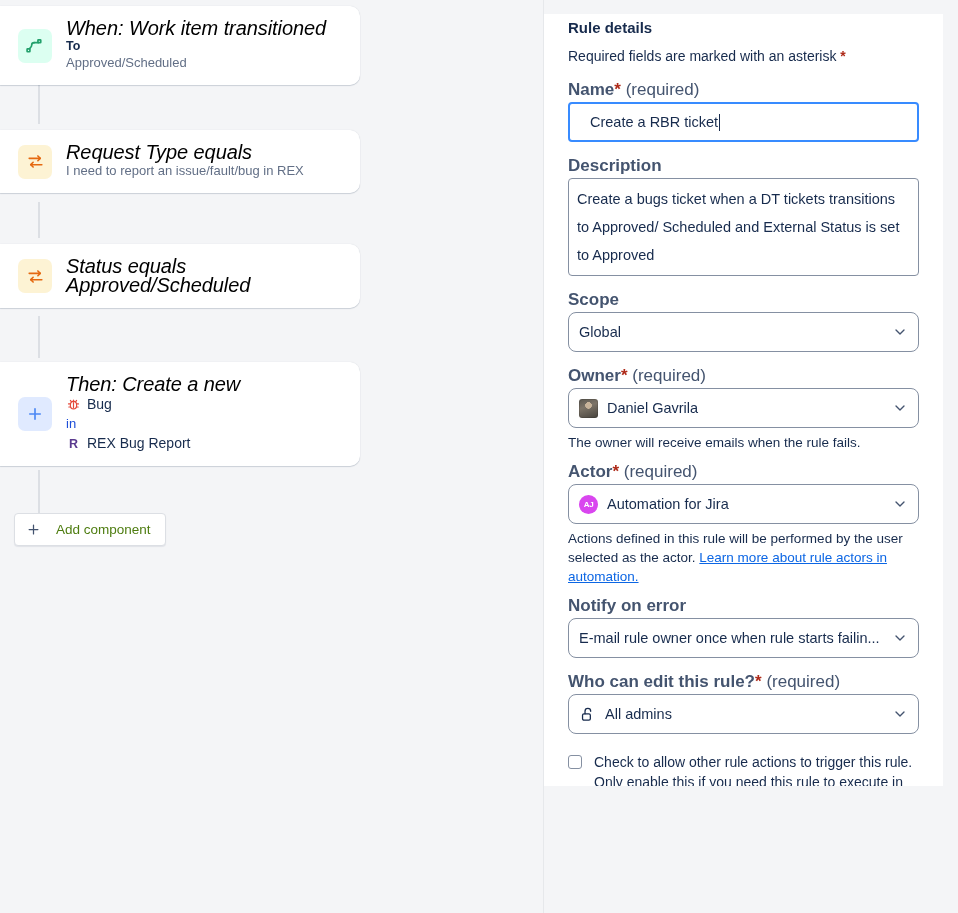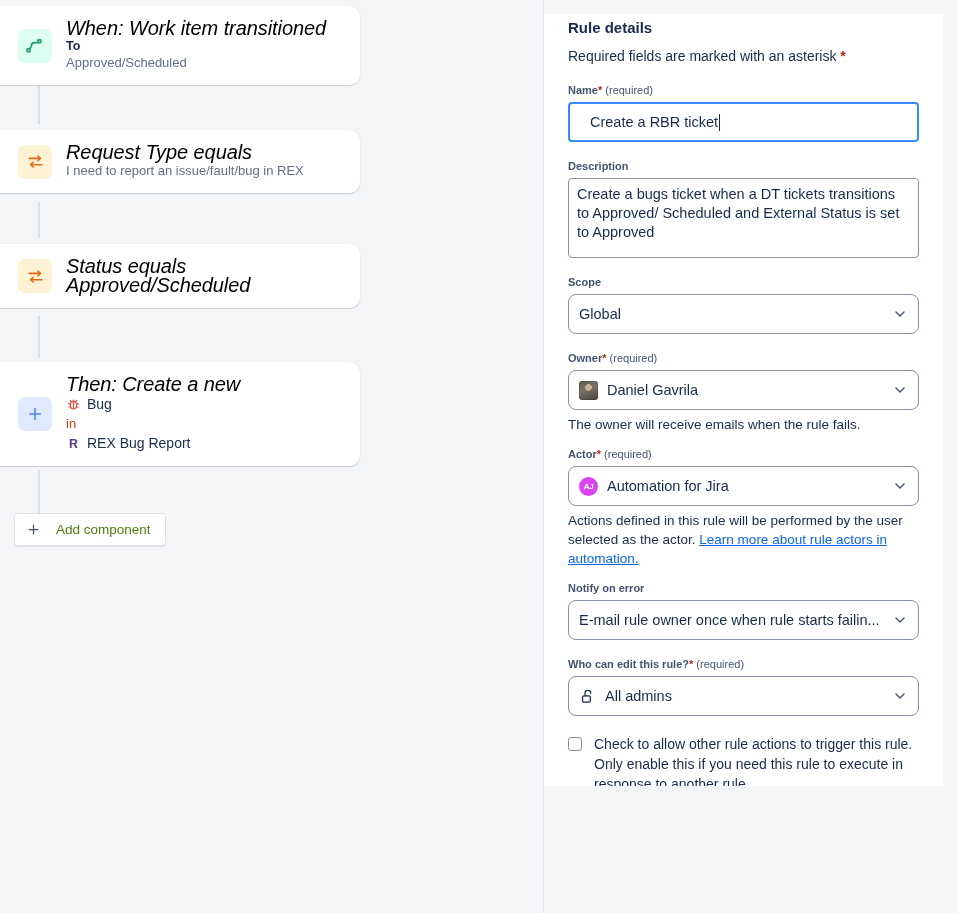--- a/index.html
+++ b/index.html
@@ -58,21 +58,21 @@
   .node-sub-strong {
     font-size: 12.5px; color: #172b4d; font-weight: bold; line-height: 16px;
   }
   .node-sub {
     font-size: 13px; color: #626f86; line-height: 18px;
   }
   .node-line {
     font-size: 14px; color: #172b4d; line-height: 20px;
     display: flex; align-items: center; gap: 6px;
   }
-  .node-line-plain { font-size: 13px; color: #c2410c; line-height: 19px; }
+  .node-line-plain { font-size: 13px; color: #1d4ed8; line-height: 19px; }
 
   .add-component {
     position: absolute;
     left: 14px;
     display: inline-flex; align-items: center; gap: 15px;
     background: #ffffff;
     border: 1px solid #dcdfe4;
     border-radius: 4px;
     padding: 8px 14px 8px 11px;
     font-size: 13.5px;
@@ -99,21 +99,21 @@
     margin-top: 4px; line-height: 20px;
   }
   .panel-note {
     font-size: 14px; color: #172b4d; line-height: 20px;
     margin-top: 8px;
   }
   .req-star { color: #ae2a19; font-weight: bold; }
 
   .field { margin-top: 16px; }
   .field-label {
-    font-size: 11px; font-weight: bold; color: #44546f;
+    font-size: 17px; font-weight: bold; color: #44546f;
     line-height: 16px; margin-bottom: 4px;
   }
   .field-label .opt { font-weight: normal; color: #44546f; }
   .field-label .star { color: #ae2a19; font-weight: bold; }
 
   .text-input {
     width: 351px; height: 40px;
     border: 2px solid #388bff;
     border-radius: 4px;
     background: #fff;
@@ -128,21 +128,21 @@
     background: #172b4d;
     margin-left: 1px;
   }
 
   .textarea {
     width: 351px; min-height: 80px;
     border: 1px solid #8590a2;
     border-radius: 4px;
     background: #fff;
     padding: 6px 8px;
-    font-size: 14.5px; color: #172b4d; line-height: 19px;
+    font-size: 14.5px; color: #172b4d; line-height: 28px;
   }
 
   .select {
     width: 351px; height: 40px;
     border: 1px solid #8590a2;
     border-radius: 8px;
     background: #fff;
     display: flex; align-items: center;
     padding: 0 10px 0 10px;
     font-size: 14.5px; color: #172b4d;

